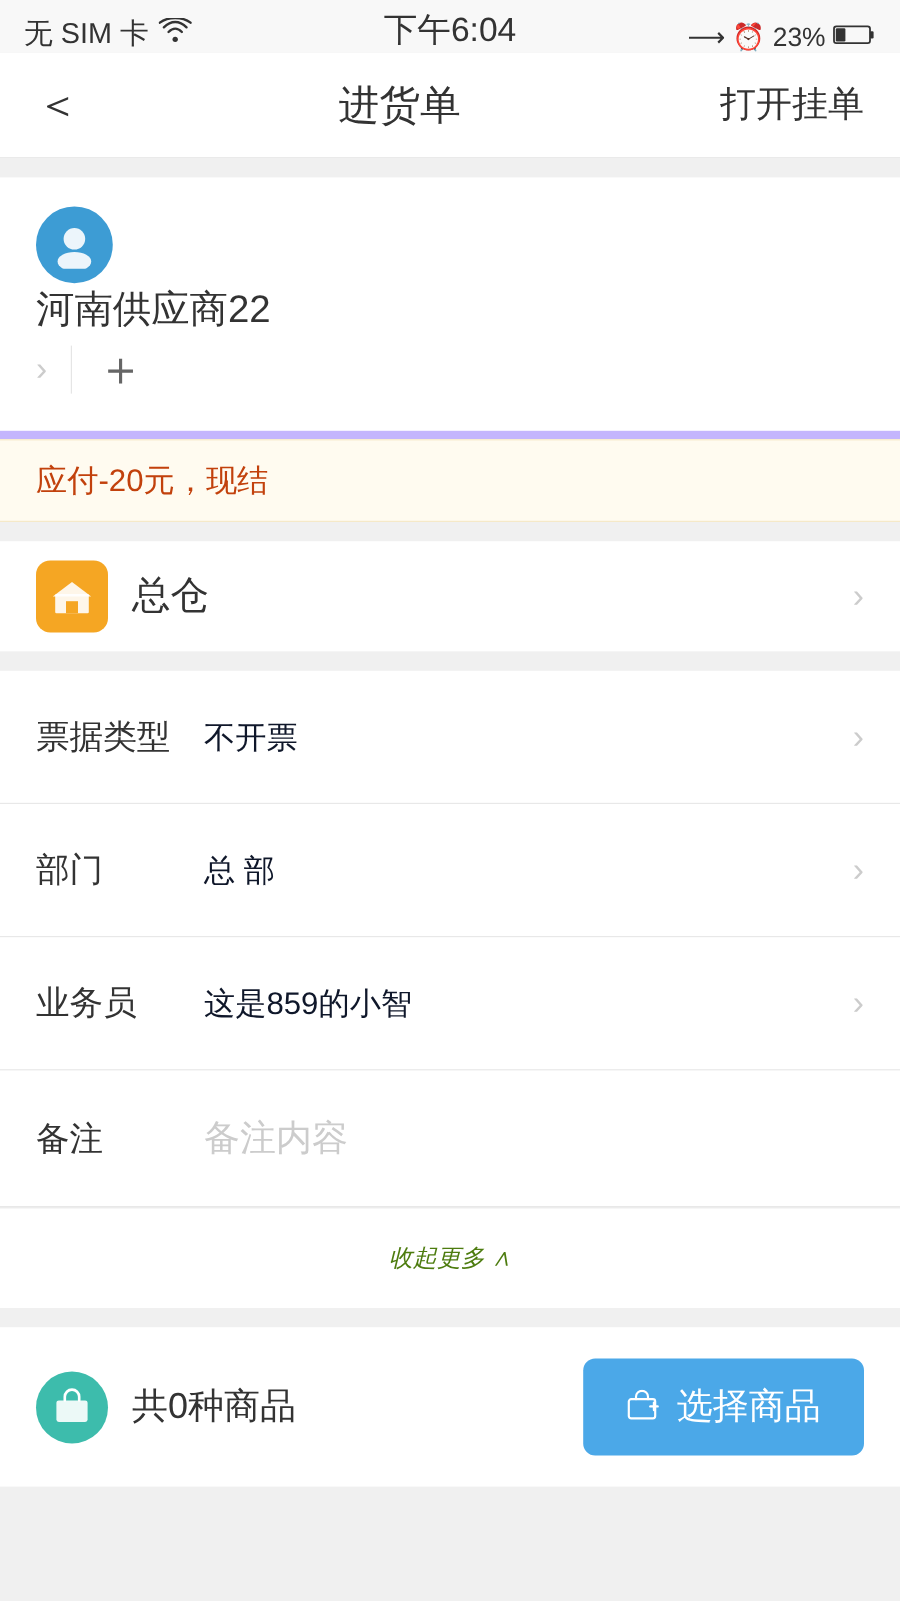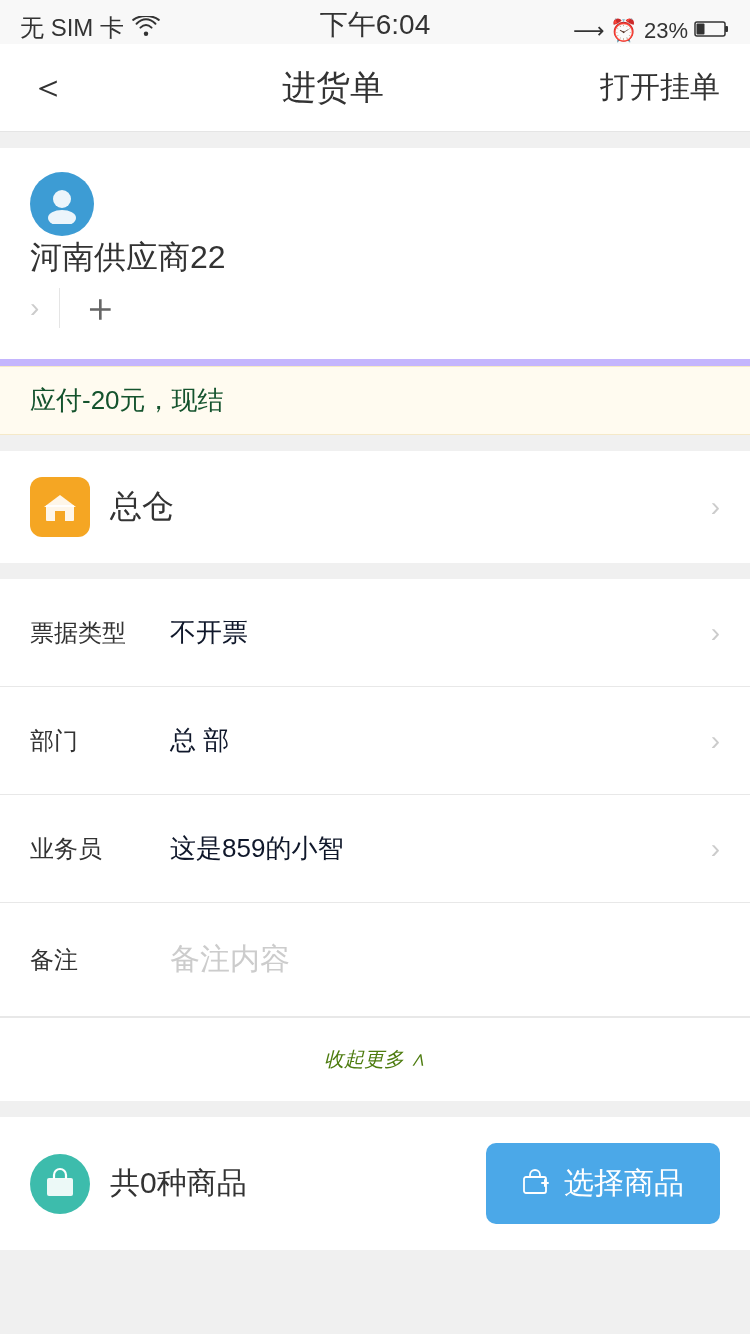--- a/index.html
+++ b/index.html
@@ -131,28 +131,28 @@
 
     
     .notice-banner {
       background: #fffbf0;
       padding: 16px 30px;
       border-top: 1px solid #f5e9c8;
       border-bottom: 1px solid #f5e9c8;
     }
     .notice-text {
       font-size: 26px;
-      color: #14532d;
+      color: #c2410c;
     }
 
     
     .warehouse-row {
       display: flex;
       align-items: center;
-      padding: 26px 30px;
+      padding: 16px 30px;
       background: #fff;
     }
     .warehouse-icon {
       width: 60px;
       height: 60px;
       border-radius: 12px;
       background: #f5a623;
       display: flex;
       align-items: center;
       justify-content: center;
@@ -177,21 +177,21 @@
       display: flex;
       align-items: center;
       padding: 36px 30px;
       border-bottom: 1px solid #e8e8e8;
       min-height: 100px;
     }
     .form-row:last-child {
       border-bottom: none;
     }
     .form-label {
-      font-size: 24px;
+      font-size: 28px;
       color: #333;
       width: 140px;
       flex-shrink: 0;
     }
     .form-value {
       flex: 1;
       font-size: 26px;
       color: #0f172a;
     }
     .form-placeholder {

